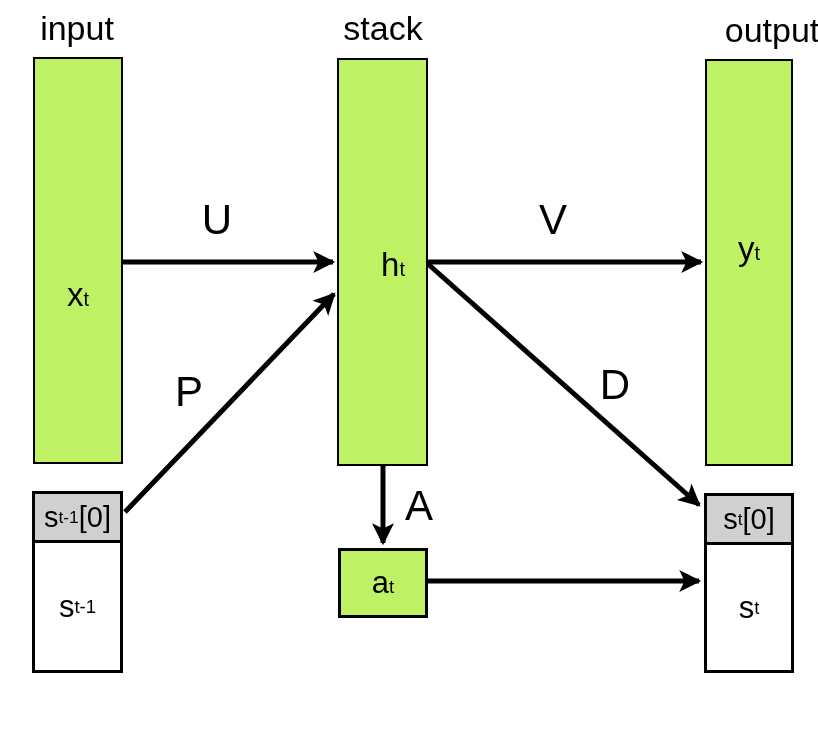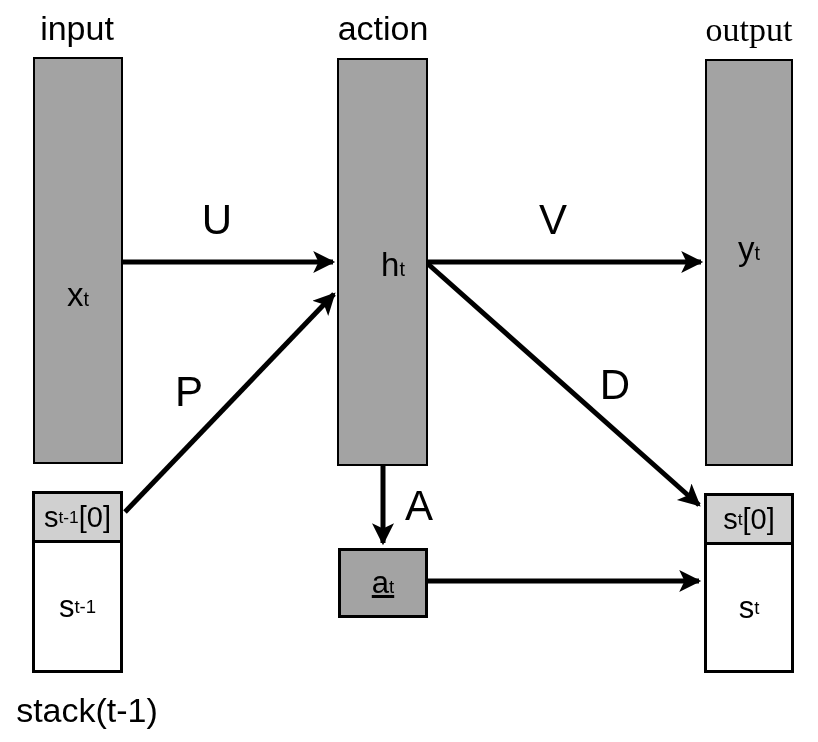--- a/index.html
+++ b/index.html
@@ -21,23 +21,22 @@
     position: absolute;
     transform: translate(-50%, -50%);
     font-size: 34px;
     line-height: 1;
     white-space: nowrap;
   }
   
   .rect {
     position: absolute;
     box-sizing: border-box;
-    background: #a3a3a3;
+    background: #bef264;
     border: 2.5px solid #000000;
-    text-decoration: underline;
   }
   .input-rect  { left: 33px;  top: 57px; width: 90px; height: 407px; }
   .hidden-rect { left: 337px; top: 58px; width: 91px; height: 408px; }
   .output-rect { left: 705px; top: 59px; width: 88px; height: 407px; }
   
   .nlabel {
     position: absolute;
     transform: translate(-50%, -50%);
     font-size: 33px;
     line-height: 1;
@@ -97,22 +96,22 @@
     width: 818px; height: 742px;
     pointer-events: none;
   }
 </style>
 </head>
 <body>
 
 <div class="canvas">
 
   <div class="title" style="left:77px; top:28px;text-align:center;">input</div>
-  <div class="title" style="left:383px; top:28px;">action</div>
-  <div class="title" style="left:749px; top:30px;font-family:Liberation Serif, serif;">output</div>
+  <div class="title" style="left:383px; top:28px;">stack</div>
+  <div class="title" style="left:772px; top:30px;">output</div>
 
   <div class="rect input-rect"></div>
   <div class="rect hidden-rect"></div>
   <div class="rect output-rect"></div>
 
   <svg class="arrows" viewBox="0 0 818 742" xmlns="http://www.w3.org/2000/svg">
     <defs>
       <marker id="arrow" viewBox="0 0 10 10" refX="9" refY="5" markerWidth="5.2" markerHeight="4.4" markerUnits="strokeWidth" orient="auto-start-reverse">
         <path d="M 0 0 L 10 5 L 0 10 L 2.4 5 Z" fill="#000000"></path>
       </marker>
@@ -150,21 +149,20 @@
     <div class="stack-body">
         <span>s</span>
         <span class="sub">t</span>
       </div>
   </div>
 
   <div class="rect action-box">
       <span><span>a</span><span class="sub">t</span></span>
     </div>
 
-  <div class="title" style="left:87px; top:710px;">stack(t-1)</div>
 
   <div class="edge-label" style="left:217px; top:220px;">U</div>
   <div class="edge-label" style="left:553px; top:220px;">V</div>
   <div class="edge-label" style="left:189px; top:392px;">P</div>
   <div class="edge-label" style="left:615px; top:385px;">D</div>
   <div class="edge-label" style="left:419px; top:506px;">A</div>
 
 </div>
 
 </body></html>

